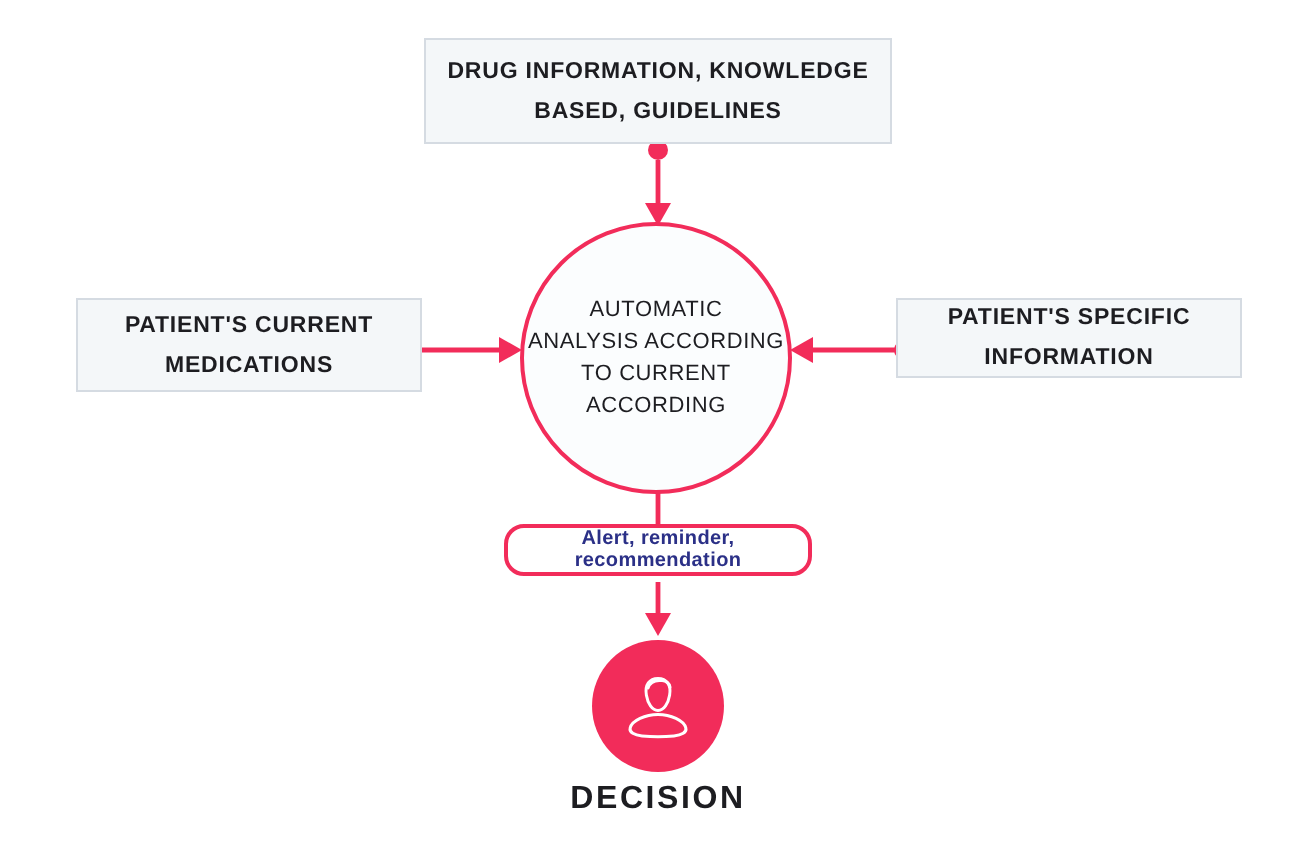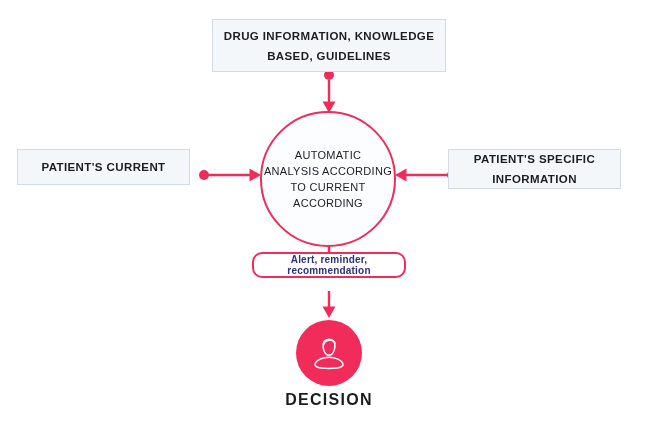--- a/index.html
+++ b/index.html
@@ -27,29 +27,29 @@
     display:flex;flex-direction:column;align-items:center;justify-content:center;
     text-align:center;
   }
   .rect-node{
     background:var(--box-bg);
     border:1px solid var(--box-border);
     color:var(--text-dark);
     font-weight:bold;font-size:11.5px;letter-spacing:.4px;line-height:20px;
   }
   .box-top{left:212px;top:19px;width:234px;height:53px;}
-  .box-left{left:17px;top:149px;width:173px;height:36px;}
+  .box-left{left:38px;top:149px;width:173px;height:47px;}
   .box-right{left:448px;top:149px;width:173px;height:40px;}
   .circle-node{
     left:260px;top:111px;width:136px;height:136px;border-radius:50%;
     border:2px solid var(--accent);background:#FBFDFE;
     color:var(--text-dark);font-weight:normal;font-size:11px;letter-spacing:.3px;line-height:16px;
   }
   .pill-node{
-    left:252px;top:252px;width:154px;height:26px;border-radius:10px;
+    left:252px;top:262px;width:154px;height:26px;border-radius:10px;
     border:2px solid var(--accent);background:#ffffff;
     color:var(--pill-text);font-weight:bold;font-size:10px;letter-spacing:.2px;align-items:center;
   }
   .avatar-node{
     left:296px;top:320px;width:66px;height:66px;border-radius:50%;
     background:var(--accent);
   }
   .avatar-node svg{display:block;}
   .decision-label{
     left:254px;top:391px;width:150px;
@@ -92,20 +92,21 @@
     </g>
   </svg>
 
   <div class="node rect-node box-top">
     <span class="line">DRUG INFORMATION, KNOWLEDGE</span>
     <span class="line">BASED, GUIDELINES</span>
   </div>
 
   <div class="node rect-node box-left">
     <span class="line">PATIENT'S CURRENT</span>
+    <span class="line">MEDICATIONS</span>
   </div>
 
   <div class="node rect-node box-right">
     <span class="line">PATIENT'S SPECIFIC</span>
     <span class="line">INFORMATION</span>
   </div>
 
   <div class="node circle-node">
     <span class="line">AUTOMATIC</span>
     <span class="line">ANALYSIS ACCORDING</span>

